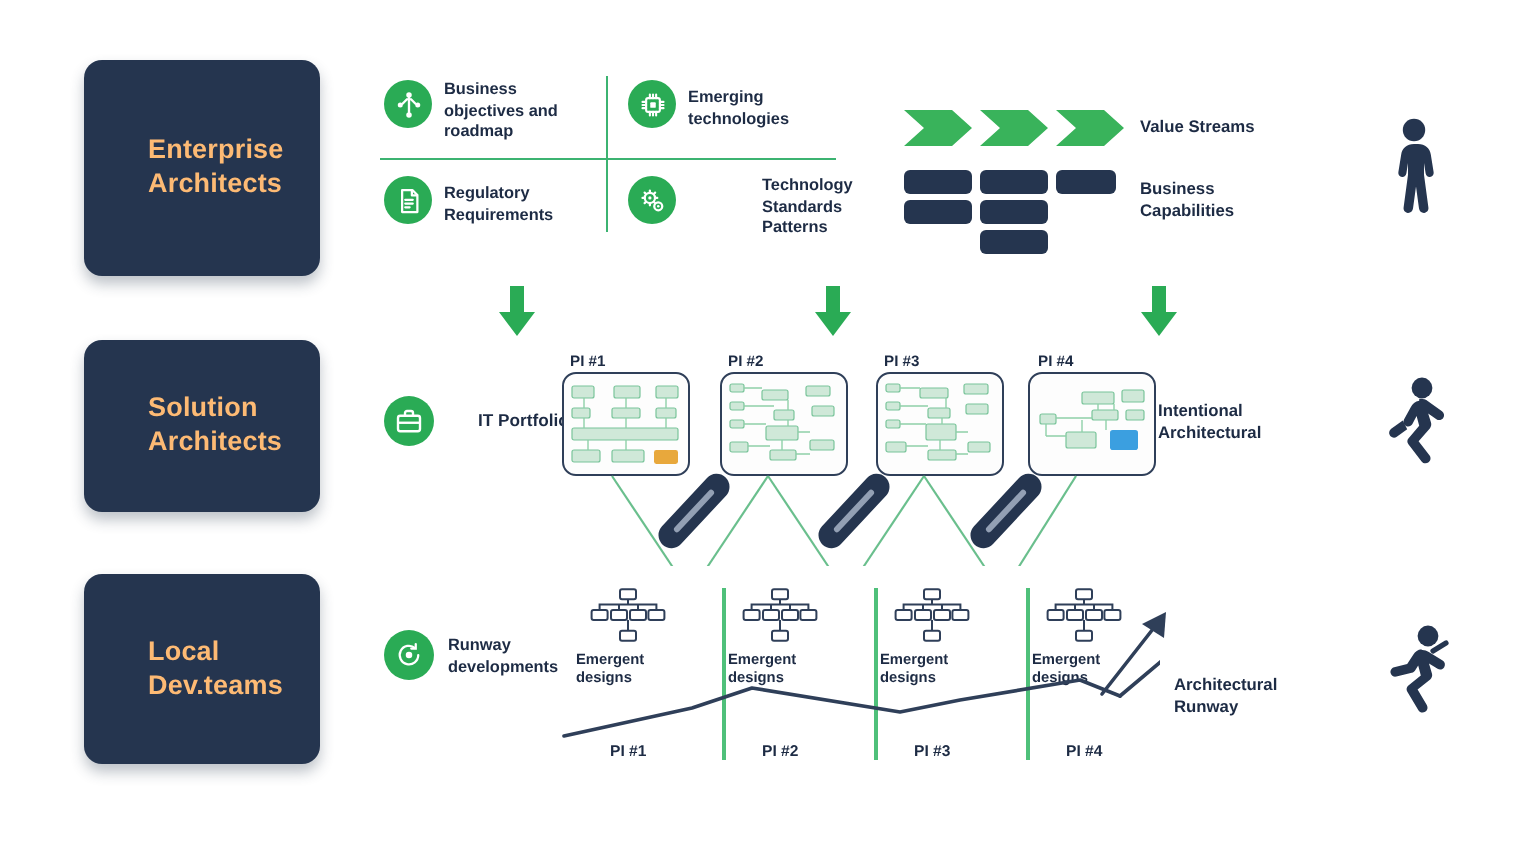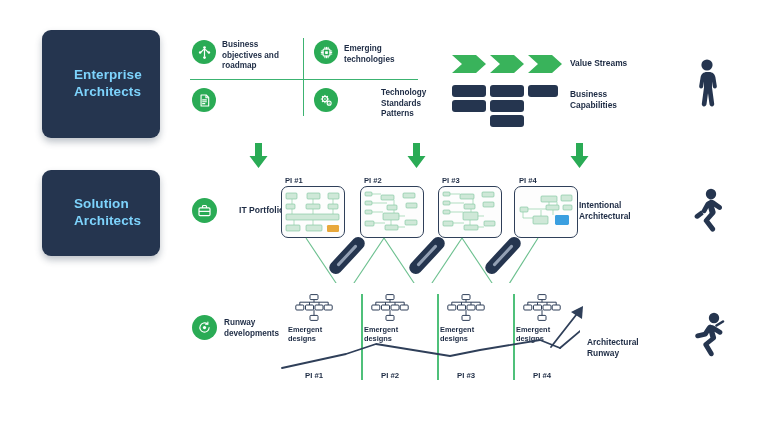--- a/index.html
+++ b/index.html
@@ -24,21 +24,21 @@
   
   .label-box{
     position:absolute;
     background:#25354f;
     border-radius:9px;
     box-shadow:0 4px 7px rgba(40,55,75,.30);
     display:flex;align-items:center;
     z-index:6;
   }
   .label-box span{
-    color:#7dd3fc;
+    color:#fdba74;
     font-weight:bold;
     font-size:13.5px;
     line-height:1.25;
     padding-left:16px;
     letter-spacing:.1px;
   }
 
   
   .gicon{
     position:absolute;
@@ -150,20 +150,23 @@
   <div class="itxt" style="left:344px;top:44px;width:70px;">
     <span>Emerging</span><br><span>technologies</span>
   </div>
 
   <div class="gicon" style="left:192px;top:88px;width:24px;height:24px;">
     <svg width="15" height="15" viewBox="0 0 24 24" fill="none" stroke="#ffffff" stroke-width="1.8" stroke-linejoin="round">
       <path d="M6.5 3.2h8.2l4 4v13.6H6.5z"></path>
       <path d="M14.3 3.4v4.1h4.2"></path>
       <path d="M9 11h6 M9 14h6 M9 17h3.5" stroke-linecap="round"></path>
     </svg>
+  </div>
+  <div class="itxt" style="left:222px;top:92px;width:70px;">
+    <span>Regulatory</span><br><span>Requirements</span>
   </div>
 
   <div class="gicon" style="left:314px;top:88px;width:24px;height:24px;">
     <svg width="15" height="15" viewBox="0 0 24 24" fill="none" stroke="#ffffff" stroke-width="1.8">
       <circle cx="9.5" cy="9.5" r="4.1"></circle>
       <circle cx="9.5" cy="9.5" r="1.3" fill="#fff" stroke="none"></circle>
       <path d="M9.5 3.6v1.5 M9.5 13.9v1.5 M3.6 9.5h1.5 M13.9 9.5h1.5 M5.3 5.3l1.1 1.1 M12.6 12.6l1.1 1.1 M13.7 5.3l-1.1 1.1 M6.4 12.6l-1.1 1.1" stroke-linecap="round"></path>
       <circle cx="16.2" cy="16.2" r="3.2"></circle>
       <circle cx="16.2" cy="16.2" r="1" fill="#fff" stroke="none"></circle>
     </svg>
@@ -360,20 +363,23 @@
   </div>
   <div class="pill" style="left:480px;top:249px;">
     <i></i>
   </div>
 
   <div class="row-band" style="left:176px;top:283px;width:500px;height:100px;
               clip-path:polygon(0 0, 460px 0, 500px 50px, 460px 100px, 0 100px);">
     <div class="band-inner" style="clip-path:polygon(0 0, 460px 0, 500px 50px, 460px 100px, 0 100px);"></div>
   </div>
 
+  <div class="label-box" style="left:42px;top:287px;width:118px;height:95px;">
+    <span><span>Local</span><br><span>Dev.teams</span></span>
+  </div>
 
   <div class="gicon" style="left:192px;top:315px;width:25px;height:25px;">
     <svg width="15" height="15" viewBox="0 0 24 24" fill="none" stroke="#ffffff" stroke-width="1.8" stroke-linecap="round">
       <path d="M19.4 12a7.4 7.4 0 1 1-2.6-5.6"></path>
       <path d="M17.4 3.2v3.6h-3.6"></path>
       <circle cx="12" cy="12" r="2.6" fill="#fff" stroke="none"></circle>
     </svg>
   </div>
   <div class="itxt" style="left:224px;top:318px;">
     <span>Runway</span><br><span>developments</span>

